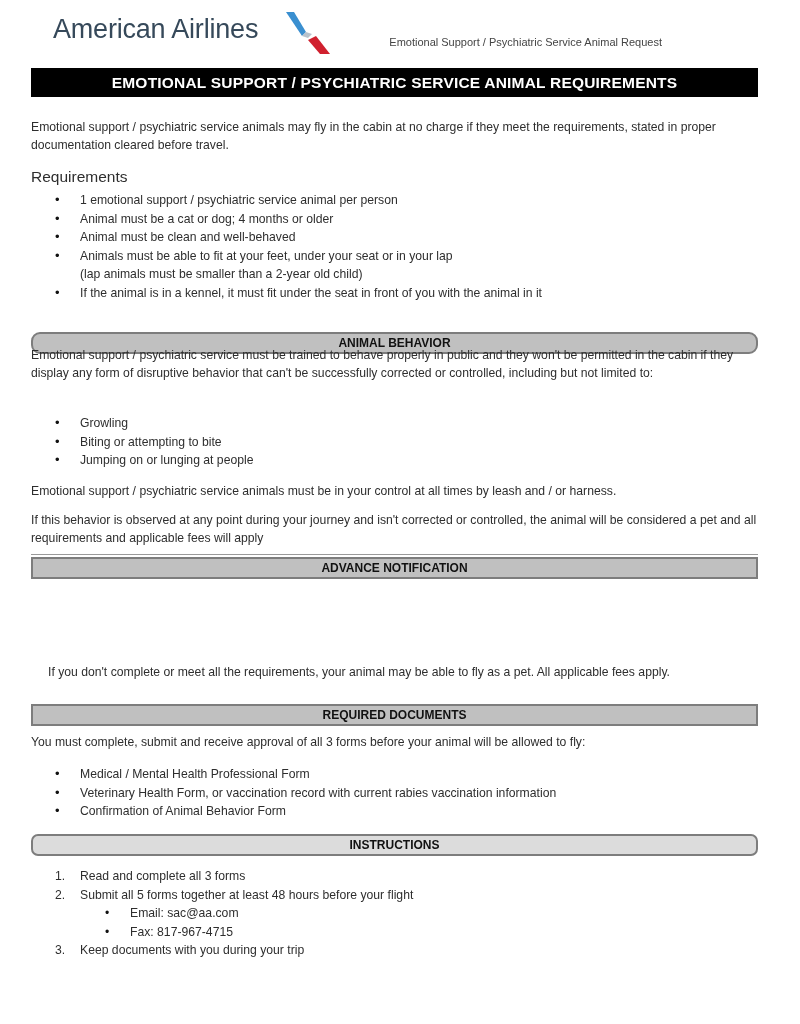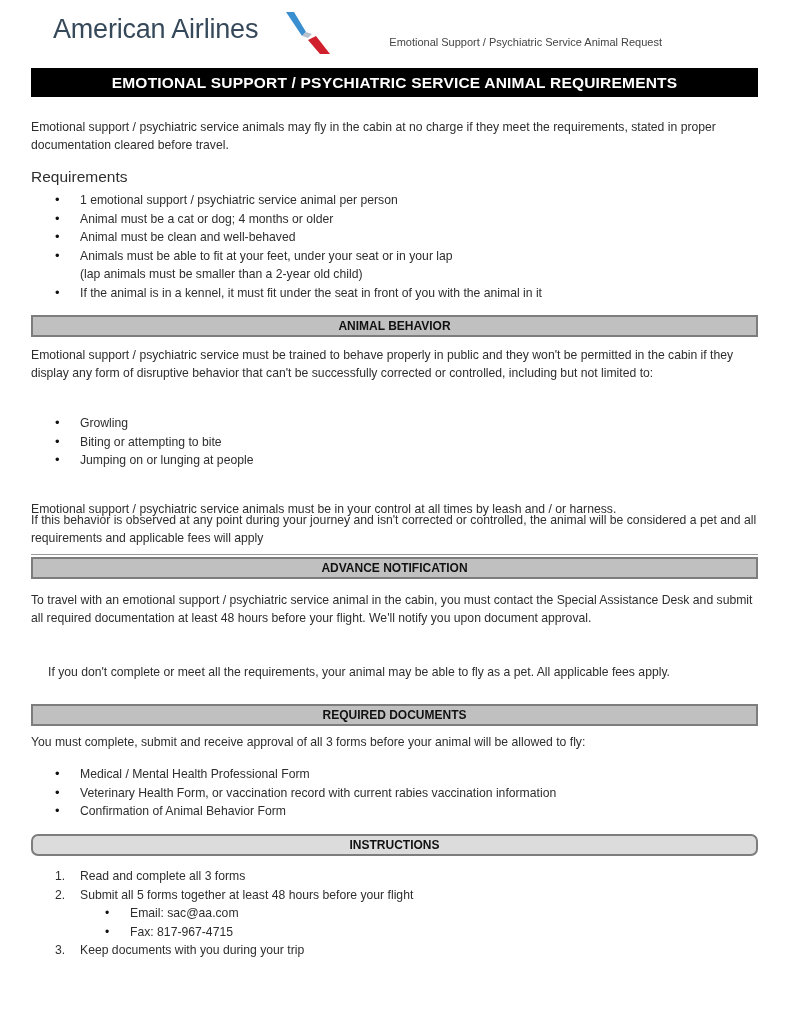--- a/index.html
+++ b/index.html
@@ -77,33 +77,32 @@
 
   <div class="h-req">Requirements</div>
   <ul class="bullets" style="left:55px; top:191px; width:700px;">
     <li><span>1 emotional support / psychiatric service animal per person</span></li>
     <li><span>Animal must be a cat or dog; 4 months or older</span></li>
     <li><span>Animal must be clean and well-behaved</span></li>
     <li><span>Animals must be able to fit at your feet, under your seat or in your lap</span><br><span>(lap animals must be smaller than a 2-year old child)</span></li>
     <li><span>If the animal is in a kennel, it must fit under the seat in front of you with the animal in it</span></li>
   </ul>
 
-  <div class="section-bar" style="top:315px;">ANIMAL BEHAVIOR</div>
+  <div class="section-bar" style="top:332px;border-radius:9px;">ANIMAL BEHAVIOR</div>
   <div class="text" style="top:346px;">Emotional support / psychiatric service must be trained to behave properly in public and they won't be permitted in the cabin if they display any form of disruptive behavior that can't be successfully corrected or controlled, including but not limited to:</div>
   <ul class="bullets" style="left:55px; top:414px; width:700px;">
     <li><span>Growling</span></li>
     <li><span>Biting or attempting to bite</span></li>
     <li><span>Jumping on or lunging at people</span></li>
   </ul>
-  <div class="text" style="top:500px;">Emotional support / psychiatric service animals must be in your control at all times by leash and / or harness.</div>
+  <div class="text" style="top:482px;">Emotional support / psychiatric service animals must be in your control at all times by leash and / or harness.</div>
   <div class="text" style="top:511px;">If this behavior is observed at any point during your journey and isn't corrected or controlled, the animal will be considered a pet and all requirements and applicable fees will apply</div>
   <div class="rule" style="top:554px;"></div>
 
   <div class="section-bar" style="top:557px;">ADVANCE NOTIFICATION</div>
-  <div class="text" style="top:591px;">To travel with an emotional support / psychiatric service animal in the cabin, you must contact the Special Assistance Desk and submit all required documentation at least 48 hours before your flight. We'll notify you upon document approval.</div>
   <div class="text" style="top:663px;margin-left:17px;">If you don't complete or meet all the requirements, your animal may be able to fly as a pet. All applicable fees apply.</div>
 
   <div class="section-bar" style="top:704px;text-align:center;">REQUIRED DOCUMENTS</div>
   <div class="text" style="top:733px;">You must complete, submit and receive approval of all 3 forms before your animal will be allowed to fly:</div>
   <ul class="bullets" style="left:55px; top:765px; width:700px;">
     <li><span>Medical / Mental Health Professional Form</span></li>
     <li><span>Veterinary Health Form, or vaccination record with current rabies vaccination information</span></li>
     <li><span>Confirmation of Animal Behavior Form</span></li>
   </ul>
 

